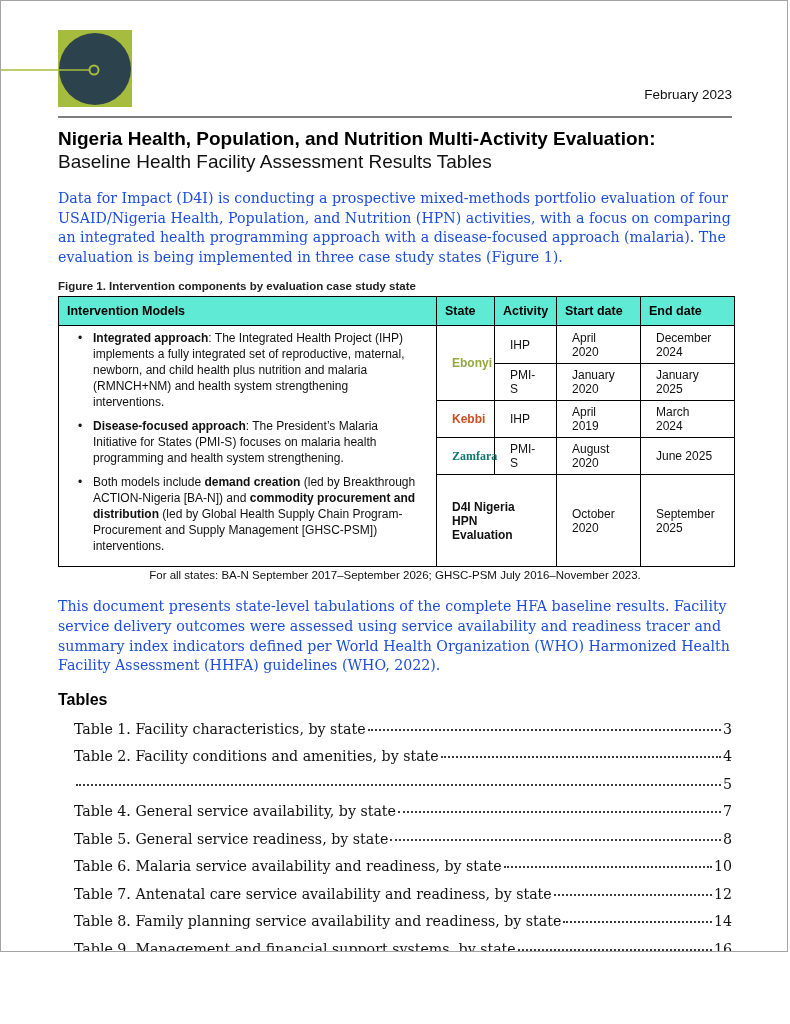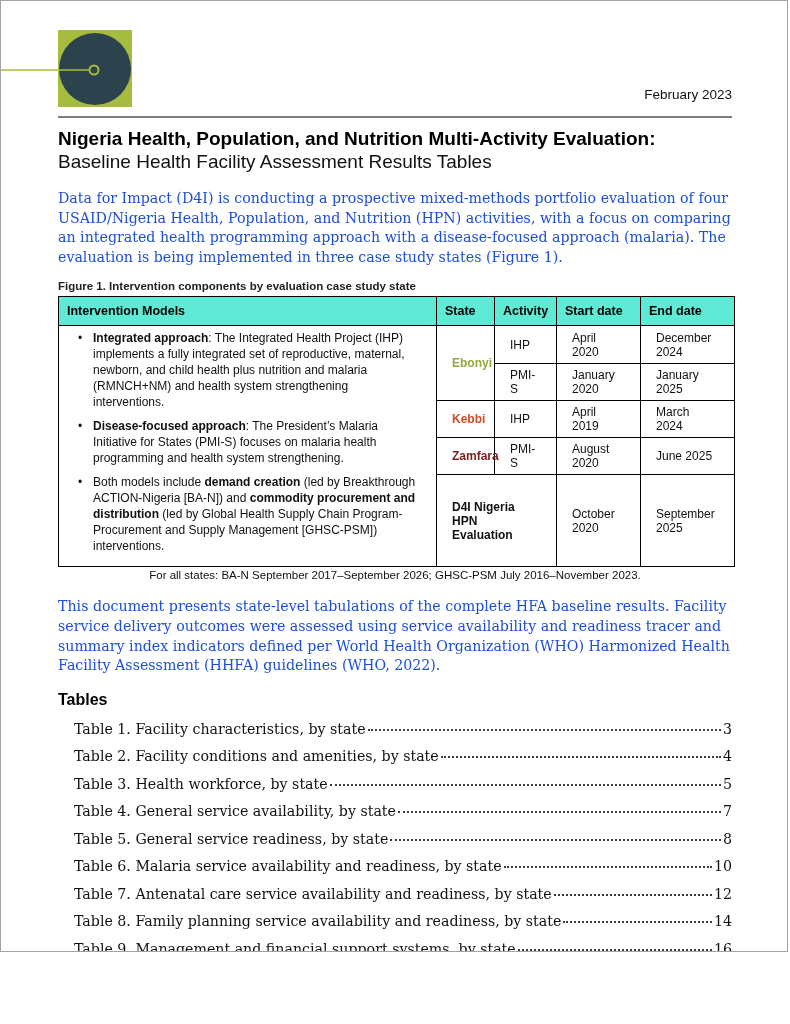--- a/index.html
+++ b/index.html
@@ -123,21 +123,21 @@
           <td>January 2020</td>
           <td>January 2025</td>
         </tr>
         <tr style="height:36px">
           <td class="state-name" style="color: rgb(201, 79, 39);">Kebbi</td>
           <td>IHP</td>
           <td>April 2019</td>
           <td>March 2024</td>
         </tr>
         <tr style="height:36px">
-          <td class="state-name" style="color: #7f1d1d;">Zamfara</td>
+          <td class="state-name" style="color: #0f766e; font-family: Liberation Serif, serif;">Zamfara</td>
           <td>PMI-S</td>
           <td>August 2020</td>
           <td>June 2025</td>
         </tr>
         <tr>
           <td class="d4i-cell" colspan="2">D4I Nigeria HPN Evaluation</td>
           <td>October 2020</td>
           <td>September 2025</td>
         </tr>
       </tbody>
@@ -154,21 +154,20 @@
         <span class="toc-label">Table 1. Facility characteristics, by state</span>
         <span class="toc-dots"></span>
         <span class="toc-page">3</span>
       </div>
       <div class="toc-entry">
         <span class="toc-label">Table 2. Facility conditions and amenities, by state</span>
         <span class="toc-dots"></span>
         <span class="toc-page">4</span>
       </div>
       <div class="toc-entry">
-        <span class="toc-label">Table 3. Health workforce, by state</span>
         <span class="toc-dots"></span>
         <span class="toc-page">5</span>
       </div>
       <div class="toc-entry">
         <span class="toc-label">Table 4. General service availability, by state</span>
         <span class="toc-dots"></span>
         <span class="toc-page">7</span>
       </div>
       <div class="toc-entry">
         <span class="toc-label">Table 5. General service readiness, by state</span>

